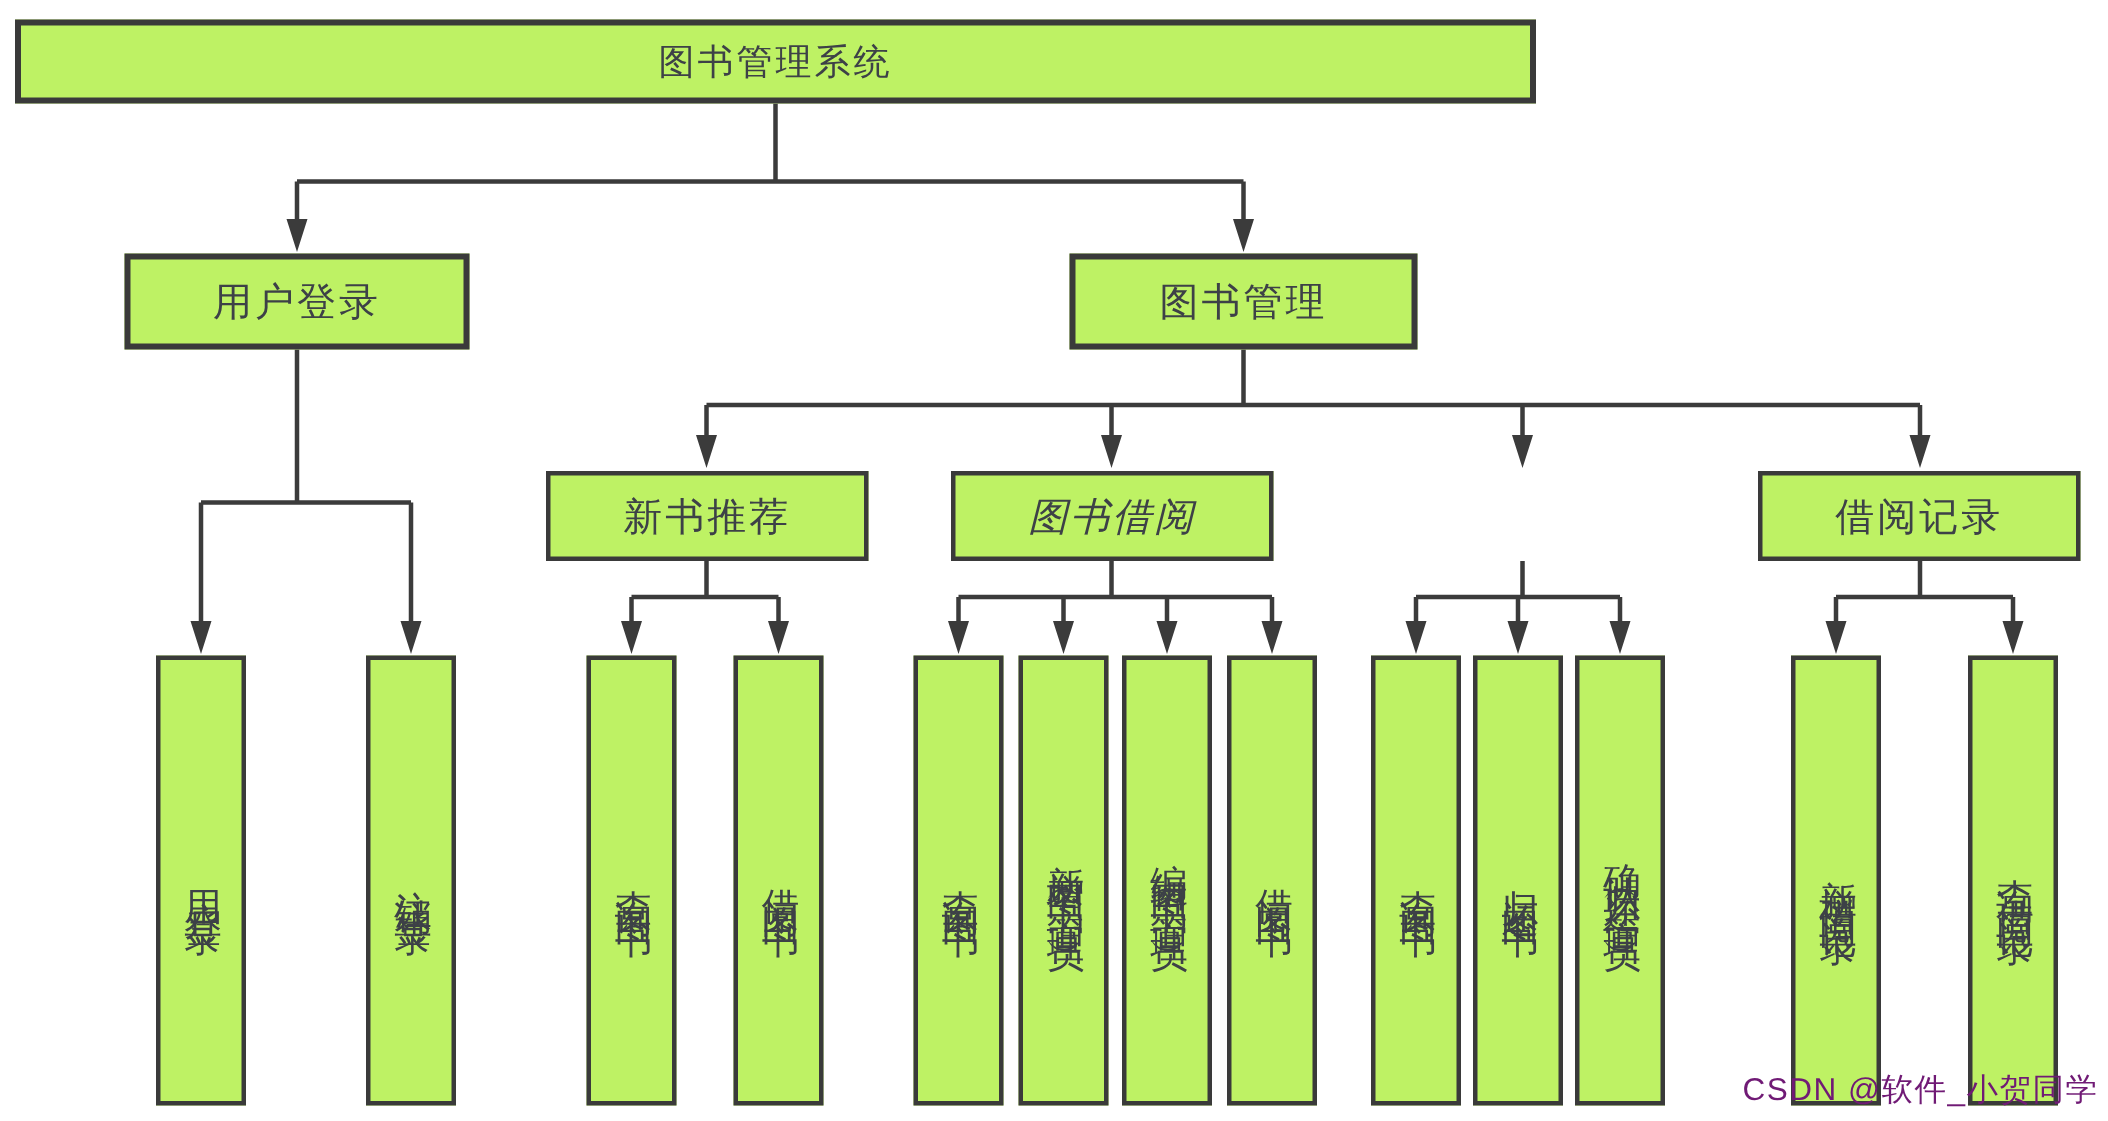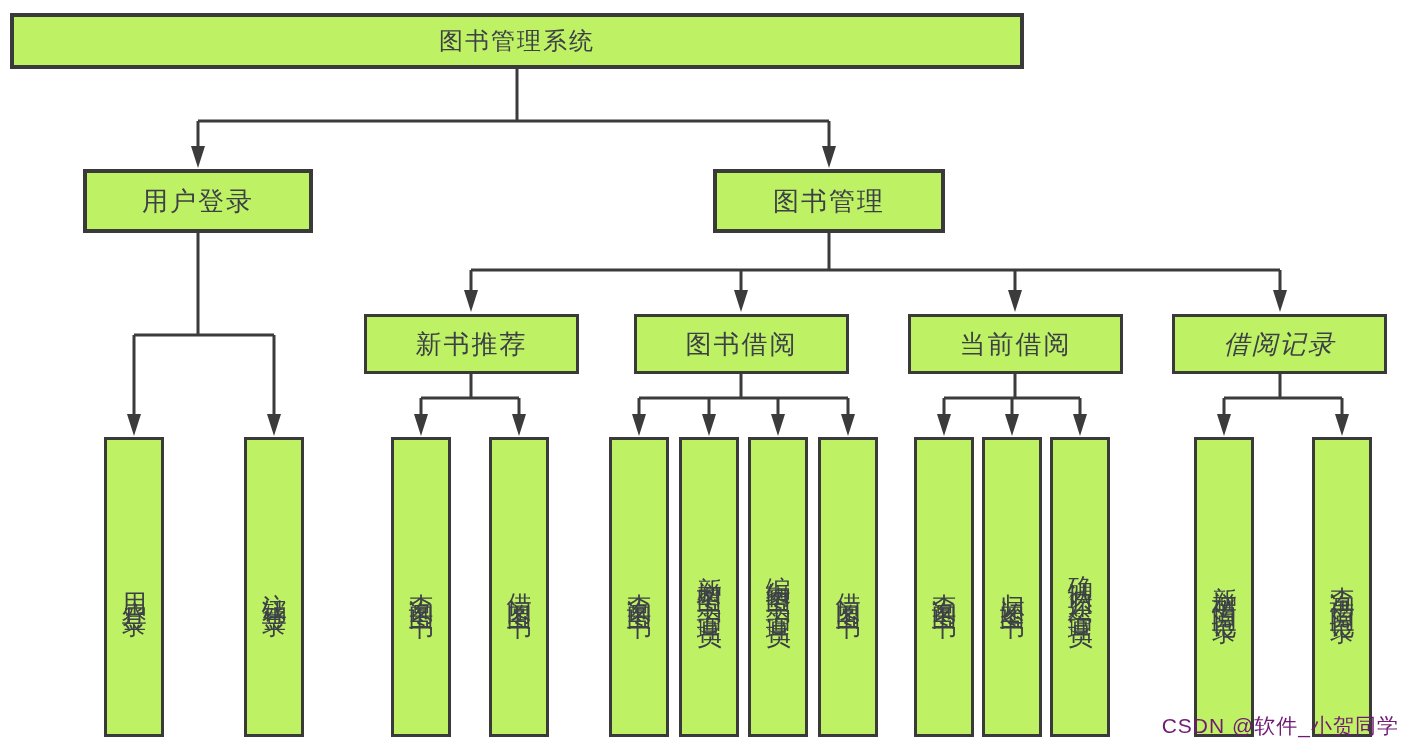--- a/index.html
+++ b/index.html
@@ -88,27 +88,24 @@
   <div class="node big" style="left:83px; top:169px; width:230px; height:64px;">
     <span class="h-label">用户登录</span>
   </div>
   <div class="node big" style="left:713px; top:169px; width:232px; height:64px;">
     <span class="h-label">图书管理</span>
   </div>
 
   <div class="node" style="left:364px; top:314px; width:215px; height:60px;">
     <span class="h-label">新书推荐</span>
   </div>
-  <div class="node" style="left:634px; top:314px; width:215px; height:60px;">
+  <div class="node" style="left:634px; top:314px; width:215px; height:60px;font-style:italic;">
     <span class="h-label">图书借阅</span>
   </div>
-  <div class="node" style="left:908px; top:314px; width:215px; height:60px;">
-    <span class="h-label">当前借阅</span>
-  </div>
-  <div class="node" style="left:1172px; top:314px; width:215px; height:60px;font-style:italic;">
+  <div class="node" style="left:1172px; top:314px; width:215px; height:60px;">
     <span class="h-label">借阅记录</span>
   </div>
 
   <div class="node" style="left:104px; top:437px; width:60px; height:300px;">
     <span class="v-label">用户登录</span>
   </div>
   <div class="node" style="left:244px; top:437px; width:60px; height:300px;">
     <span class="v-label">注销登录</span>
   </div>
 

